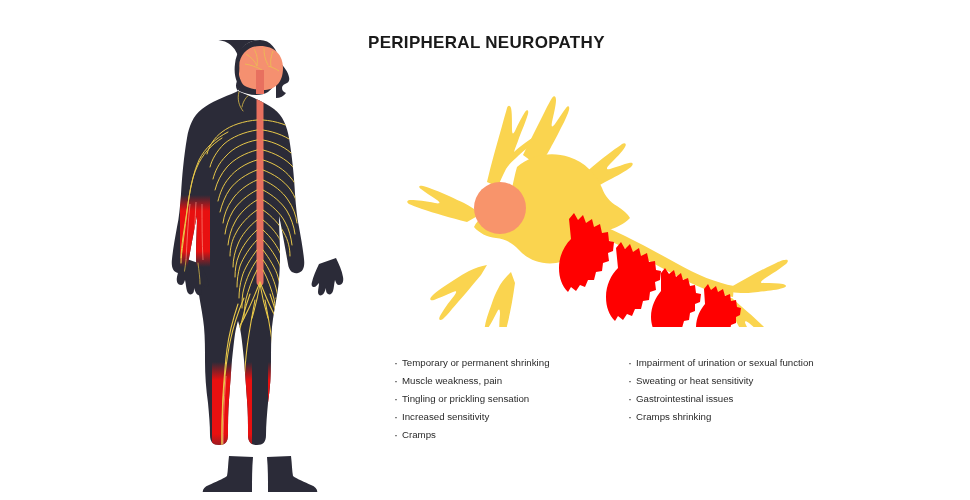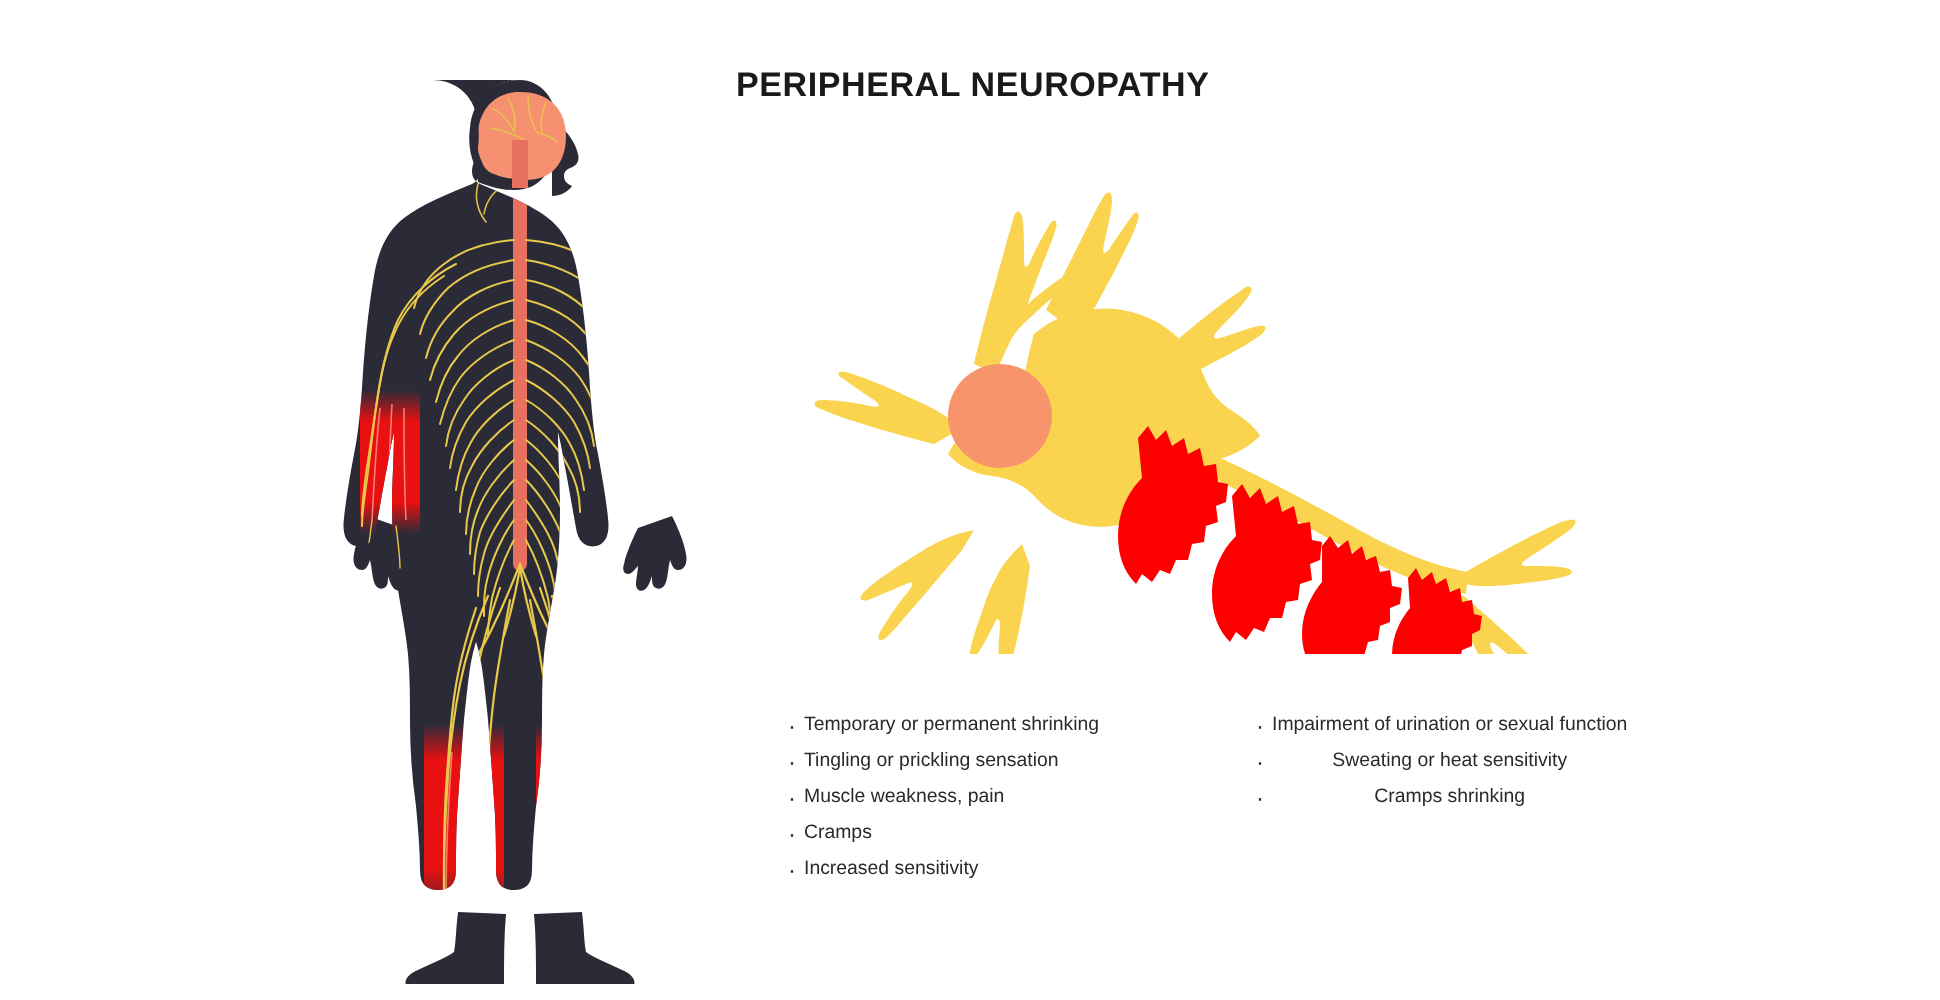--- a/index.html
+++ b/index.html
@@ -30,21 +30,21 @@
     font-weight: bold;
     letter-spacing: 0.3px;
     color: #1a1a1a;
     white-space: nowrap;
   }
   .symptom-col {
     position: absolute;
     top: 352px;
   }
   #col-left  { left: 394px; }
-  #col-right { left: 628px; text-align: center; }
+  #col-right { left: 628px; }
   .symptom-item {
     font-family: "Liberation Sans", sans-serif;
     font-size: 9.7px;
     color: #2a2a2a;
     line-height: 18px;
     white-space: nowrap;
     padding-left: 8px;
     position: relative;
   }
   .symptom-item::before {
@@ -464,25 +464,26 @@
                l4 1 l-1 7 l-4 2 l0 6 l-5 2 l-1 6 l-5 1 l-2 6 l-4 0 l-3 5
                l-4 -2 l-3 4 l-4 -3 l-2 4
                c-5 -4 -7 -11 -7 -18 c0 -10 4 -18 9 -24 z"></path>
     </g>
   </svg>
 
   <div class="title">PERIPHERAL NEUROPATHY</div>
 
   <div class="symptom-col" id="col-left">
     <div class="symptom-item">Temporary or permanent shrinking</div>
+    <div class="symptom-item">Muscle weakness, pain</div>
     <div class="symptom-item">Tingling or prickling sensation</div>
-    <div class="symptom-item">Muscle weakness, pain</div>
+    <div class="symptom-item">Increased sensitivity</div>
     <div class="symptom-item">Cramps</div>
-    <div class="symptom-item">Increased sensitivity</div>
   </div>
 
   <div class="symptom-col" id="col-right">
     <div class="symptom-item">Impairment of urination or sexual function</div>
     <div class="symptom-item">Sweating or heat sensitivity</div>
+    <div class="symptom-item">Gastrointestinal issues</div>
     <div class="symptom-item">Cramps shrinking</div>
   </div>
 
 </div>
 
 </body></html>

